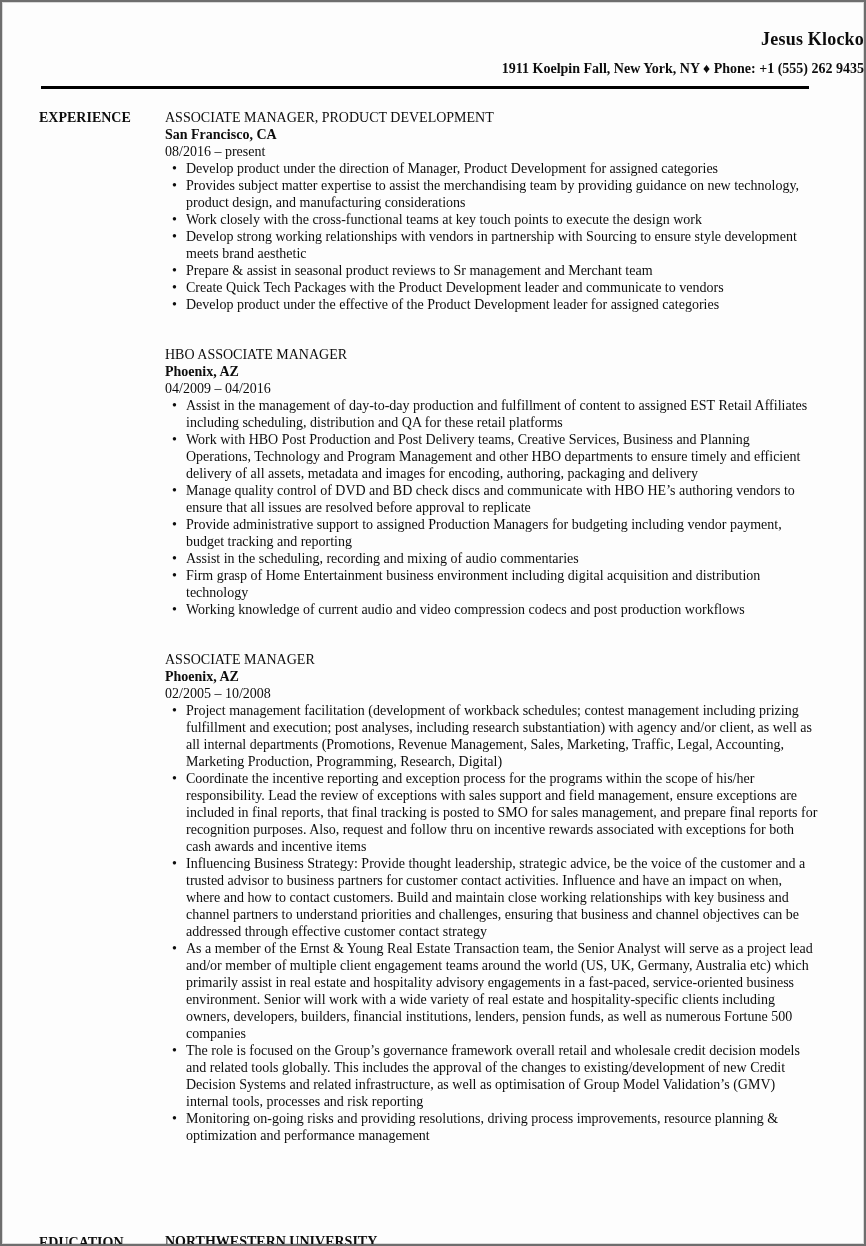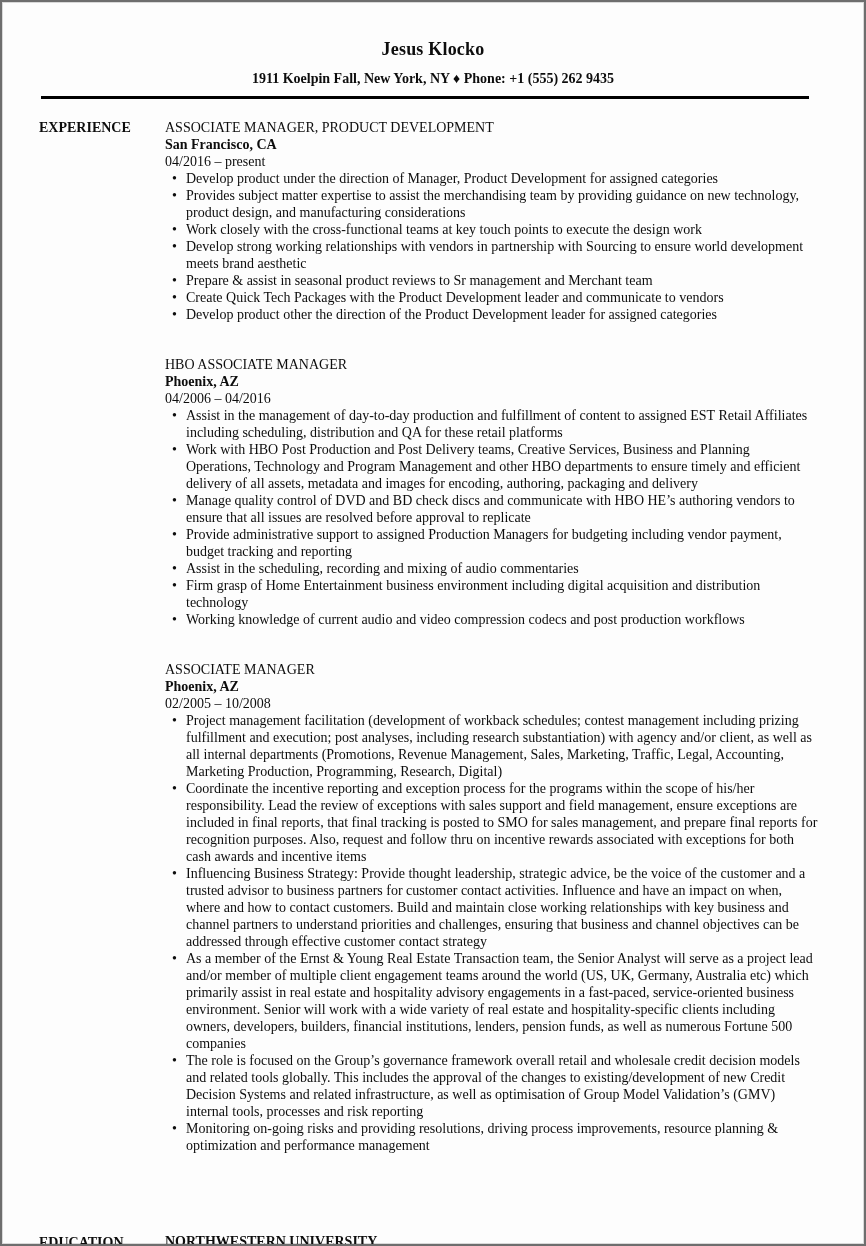--- a/index.html
+++ b/index.html
@@ -13,22 +13,22 @@
     height: 1246px;
     box-sizing: border-box;
     background: #fdfdfd;
     border: 2px solid #6e6e6e;
     box-shadow: inset 0 0 0 1px #d9d9d9;
     overflow: hidden;
     font-family: "Liberation Serif", "DejaVu Serif", serif;
     color: #0d0d0d;
   }
   .header {
-    text-align: center;
-    padding-top: 37px;
+    text-align: right;
+    padding-top: 27px;
   }
   .person-name {
     margin: 0;
     font-size: 18px;
     line-height: 20px;
     font-weight: bold;
     letter-spacing: 0.2px;
   }
   .contact-line {
     margin-top: 12px;
@@ -118,36 +118,36 @@
 
   <div class="main">
 
     <div class="section">
       <div class="section-label">EXPERIENCE</div>
       <div class="section-content">
 
         <div class="job">
           <div class="job-title">ASSOCIATE MANAGER, PRODUCT DEVELOPMENT</div>
           <div class="job-location">San Francisco, CA</div>
-          <div class="job-dates">04/2016 – present</div>
+          <div class="job-dates">08/2016 – present</div>
           <ul class="job-bullets">
             <li>Develop product under the direction of Manager, Product Development for assigned categories</li>
             <li>Provides subject matter expertise to assist the merchandising team by providing guidance on new technology, product design, and manufacturing considerations</li>
             <li>Work closely with the cross-functional teams at key touch points to execute the design work</li>
-            <li>Develop strong working relationships with vendors in partnership with Sourcing to ensure world development meets brand aesthetic</li>
+            <li>Develop strong working relationships with vendors in partnership with Sourcing to ensure style development meets brand aesthetic</li>
             <li>Prepare &amp; assist in seasonal product reviews to Sr management and Merchant team</li>
             <li>Create Quick Tech Packages with the Product Development leader and communicate to vendors</li>
-            <li>Develop product other the direction of the Product Development leader for assigned categories</li>
+            <li>Develop product under the effective of the Product Development leader for assigned categories</li>
           </ul>
         </div>
 
         <div class="job">
           <div class="job-title">HBO ASSOCIATE MANAGER</div>
           <div class="job-location">Phoenix, AZ</div>
-          <div class="job-dates">04/2006 – 04/2016</div>
+          <div class="job-dates">04/2009 – 04/2016</div>
           <ul class="job-bullets">
             <li>Assist in the management of day-to-day production and fulfillment of content to assigned EST Retail Affiliates including scheduling, distribution and QA for these retail platforms</li>
             <li>Work with HBO Post Production and Post Delivery teams, Creative Services, Business and Planning Operations, Technology and Program Management and other HBO departments to ensure timely and efficient delivery of all assets, metadata and images for encoding, authoring, packaging and delivery</li>
             <li>Manage quality control of DVD and BD check discs and communicate with HBO HE’s authoring vendors to ensure that all issues are resolved before approval to replicate</li>
             <li>Provide administrative support to assigned Production Managers for budgeting including vendor payment, budget tracking and reporting</li>
             <li>Assist in the scheduling, recording and mixing of audio commentaries</li>
             <li>Firm grasp of Home Entertainment business environment including digital acquisition and distribution technology</li>
             <li>Working knowledge of current audio and video compression codecs and post production workflows</li>
           </ul>
         </div>

